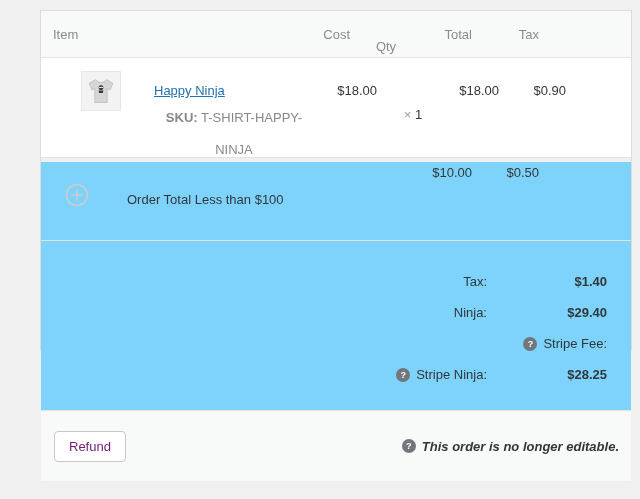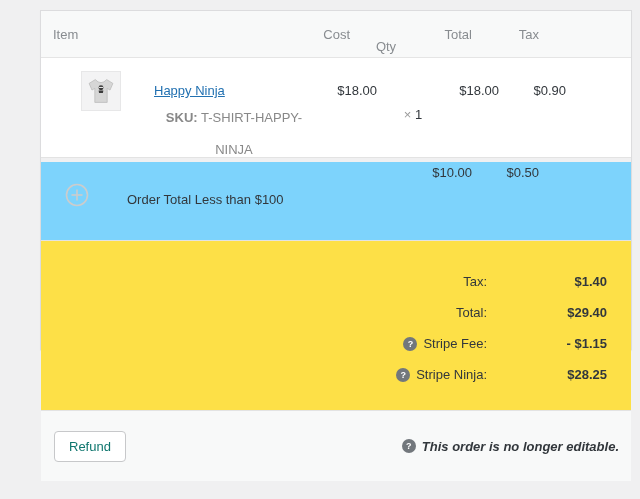--- a/index.html
+++ b/index.html
@@ -67,21 +67,21 @@
     border-bottom:1px solid #e3e3e3;
   }
   .fee-icon-cell { padding:21px 0 0 24px; }
   .circle-plus { display:block; }
   .fee-name-cell { padding-top:27px; line-height:22px; }
   .fee-num-cell { line-height:22px; }
 
   
   .totals {
     height:170px;
-    background:#fde047;
+    background:#7dd3fc;
     border-bottom:1px solid #e3e3e3;
     padding:25px 24px 16px 0;
   }
   .total-row {
     display:flex; align-items:center; justify-content:flex-end;
     height:31px;
   }
   .total-label { text-align:right; }
   .total-value { width:120px; text-align:right; font-weight:bold; color:#32373c; }
   .help-tip {
@@ -98,21 +98,21 @@
     height:70px;
     background:#f8f9f9;
     display:flex; align-items:center; justify-content:space-between;
     padding:0 12px 0 13px;
   }
   .refund-btn {
     height:31px; padding:0 14px;
     background:#fff;
     border:1px solid #c7c8ca;
     border-radius:4px;
-    color:#0f766e;
+    color:#701a75;
     font-size:13px;
     font-family:inherit;
     cursor:pointer;
   }
   .editable-note {
     display:flex; align-items:center;
     font-style:italic; font-weight:bold; color:#32373c;
   }
 </style>
 </head>
@@ -168,27 +168,26 @@
     <div class="fee-num-cell c-right">$0.50</div>
     <div></div>
   </div>
 
   <div class="totals">
     <div class="total-row">
       <span class="total-label">Tax:</span>
       <span class="total-value">$1.40</span>
     </div>
     <div class="total-row">
-      <span class="total-label">Total:</span>
+      <span class="total-label">Ninja:</span>
       <span class="total-value">$29.40</span>
     </div>
     <div class="total-row">
       <span class="help-tip">?</span>
       <span class="total-label">Stripe Fee:</span>
-      <span class="total-value">- $1.15</span>
     </div>
     <div class="total-row">
       <span class="help-tip">?</span>
       <span class="total-label">Stripe Ninja:</span>
       <span class="total-value">$28.25</span>
     </div>
   </div>
 
   <div class="tfoot">
     <button class="refund-btn">Refund</button>

